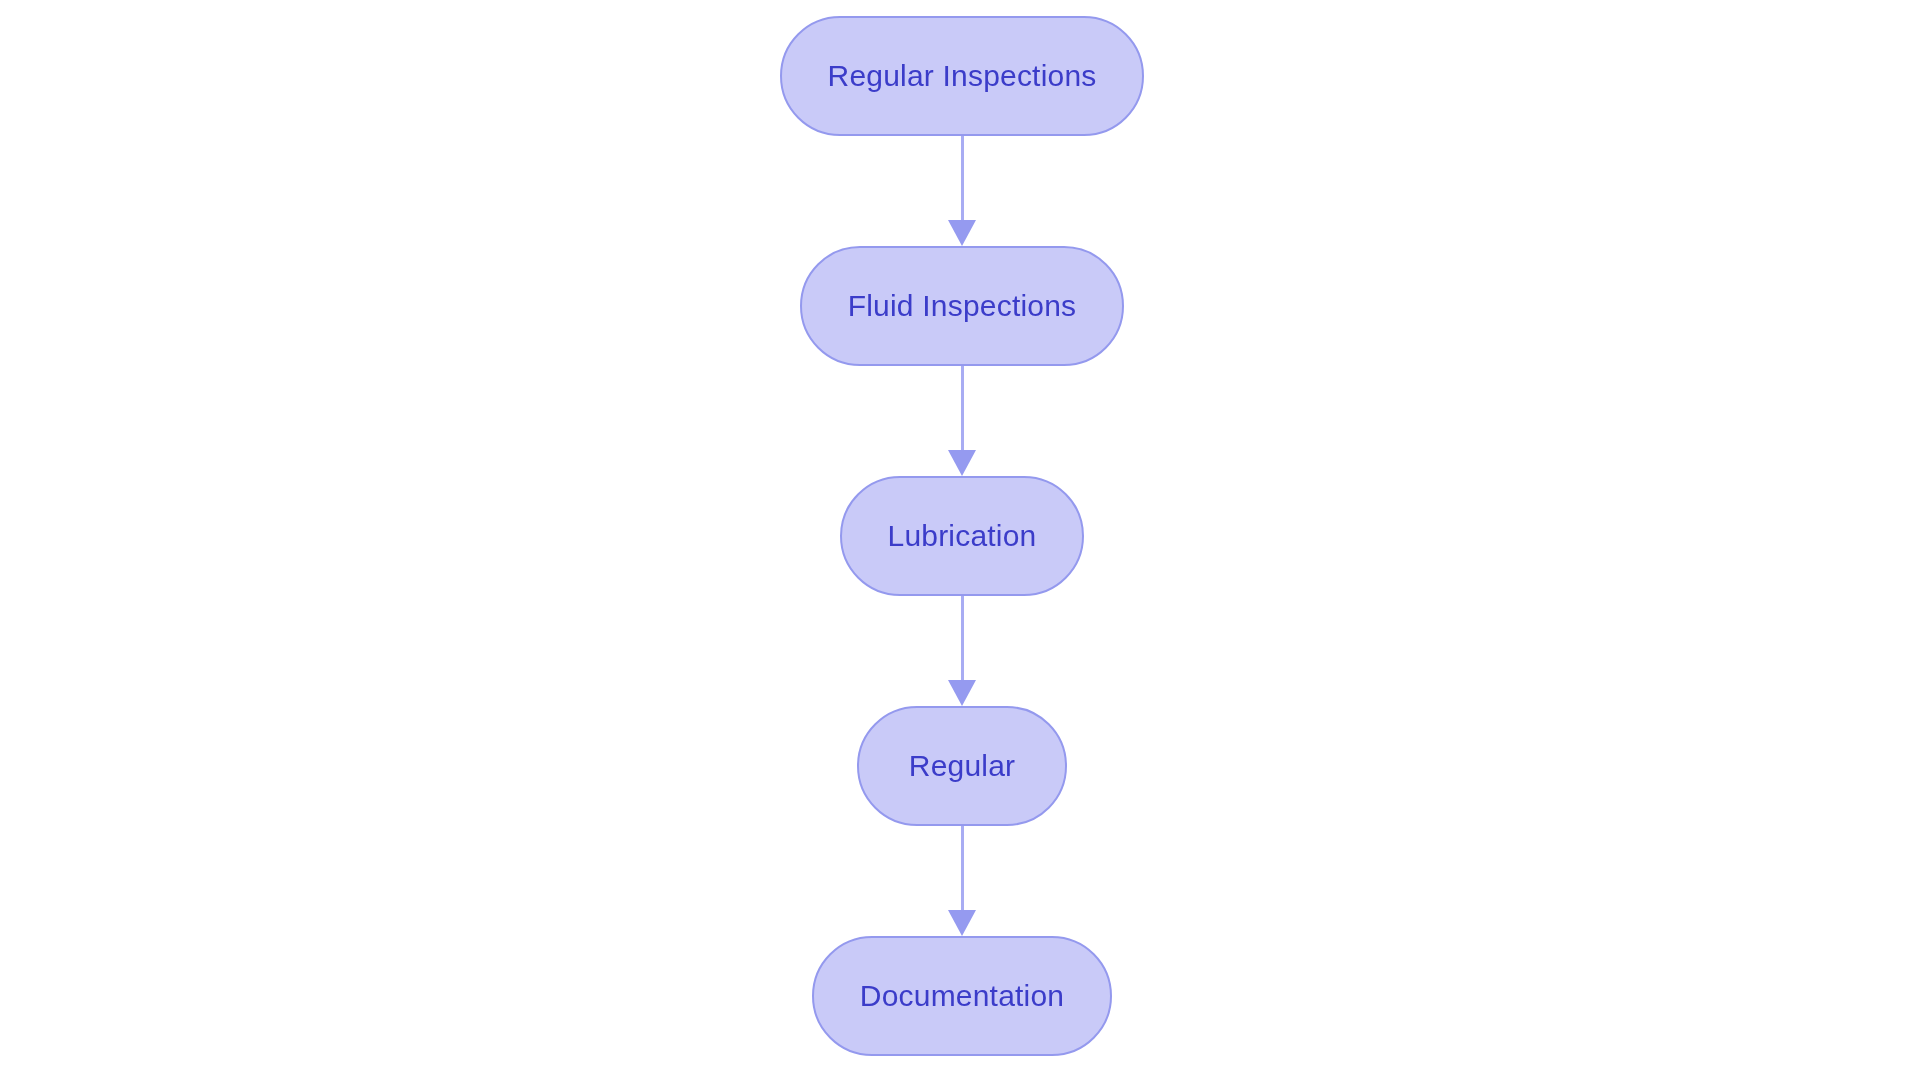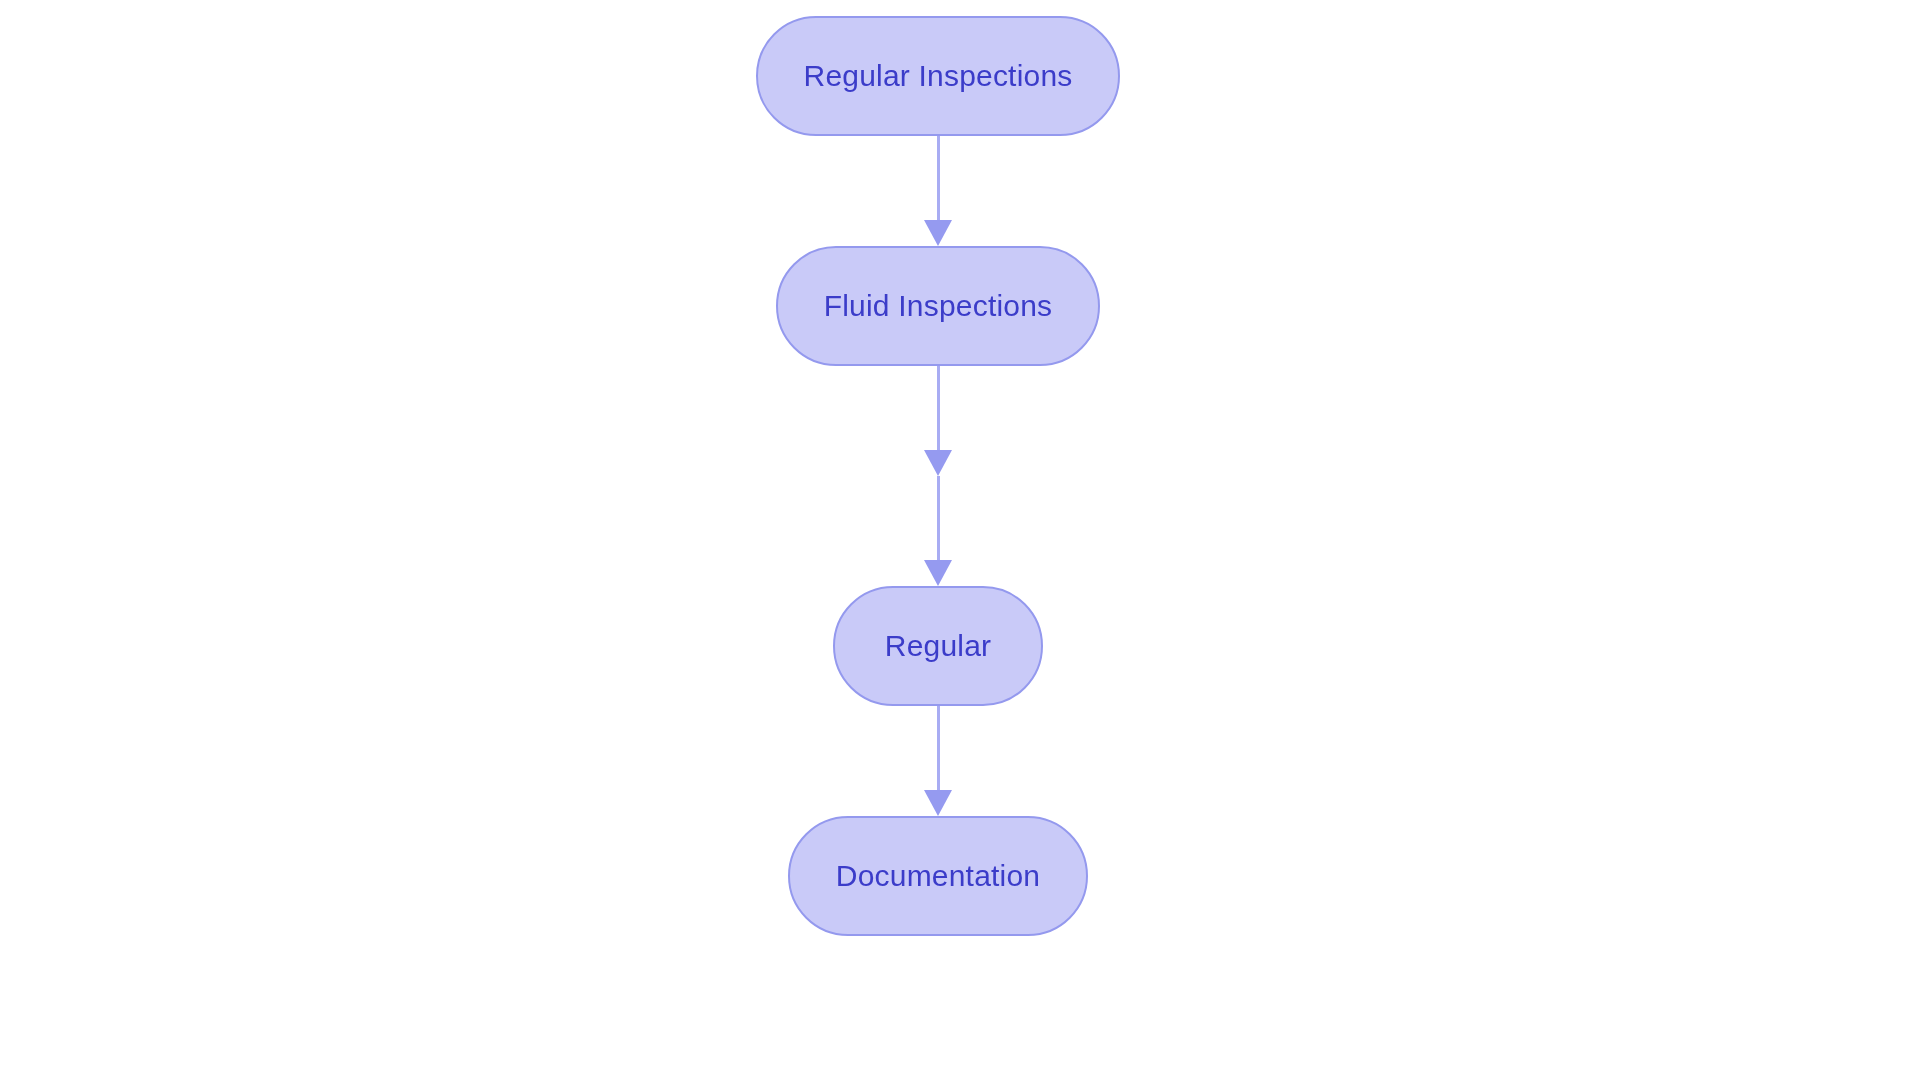--- a/index.html
+++ b/index.html
@@ -7,20 +7,21 @@
     padding: 0;
     background: #ffffff;
     font-family: "Liberation Sans", "DejaVu Sans", sans-serif;
   }
   .canvas {
     position: relative;
     width: 1876px;
     height: 1083px;
     background: var(--bg, #ffffff);
     overflow: hidden;
+    margin-left: 24px;
   }
   .flow {
     position: absolute;
     left: 0;
     top: 16px;
     width: 100%;
     display: flex;
     flex-direction: column;
     align-items: center;
   }
@@ -79,20 +80,23 @@
 
   <div class="node">
     <span class="node-label">Fluid Inspections</span>
   </div>
 
   <div class="connector">
     <div class="line"></div>
     <div class="head"></div>
   </div>
 
+  <div class="node">
+    <span class="node-label">Lubrication</span>
+  </div>
 
   <div class="connector">
     <div class="line"></div>
     <div class="head"></div>
   </div>
 
   <div class="node">
     <span class="node-label">Regular</span>
   </div>
 

